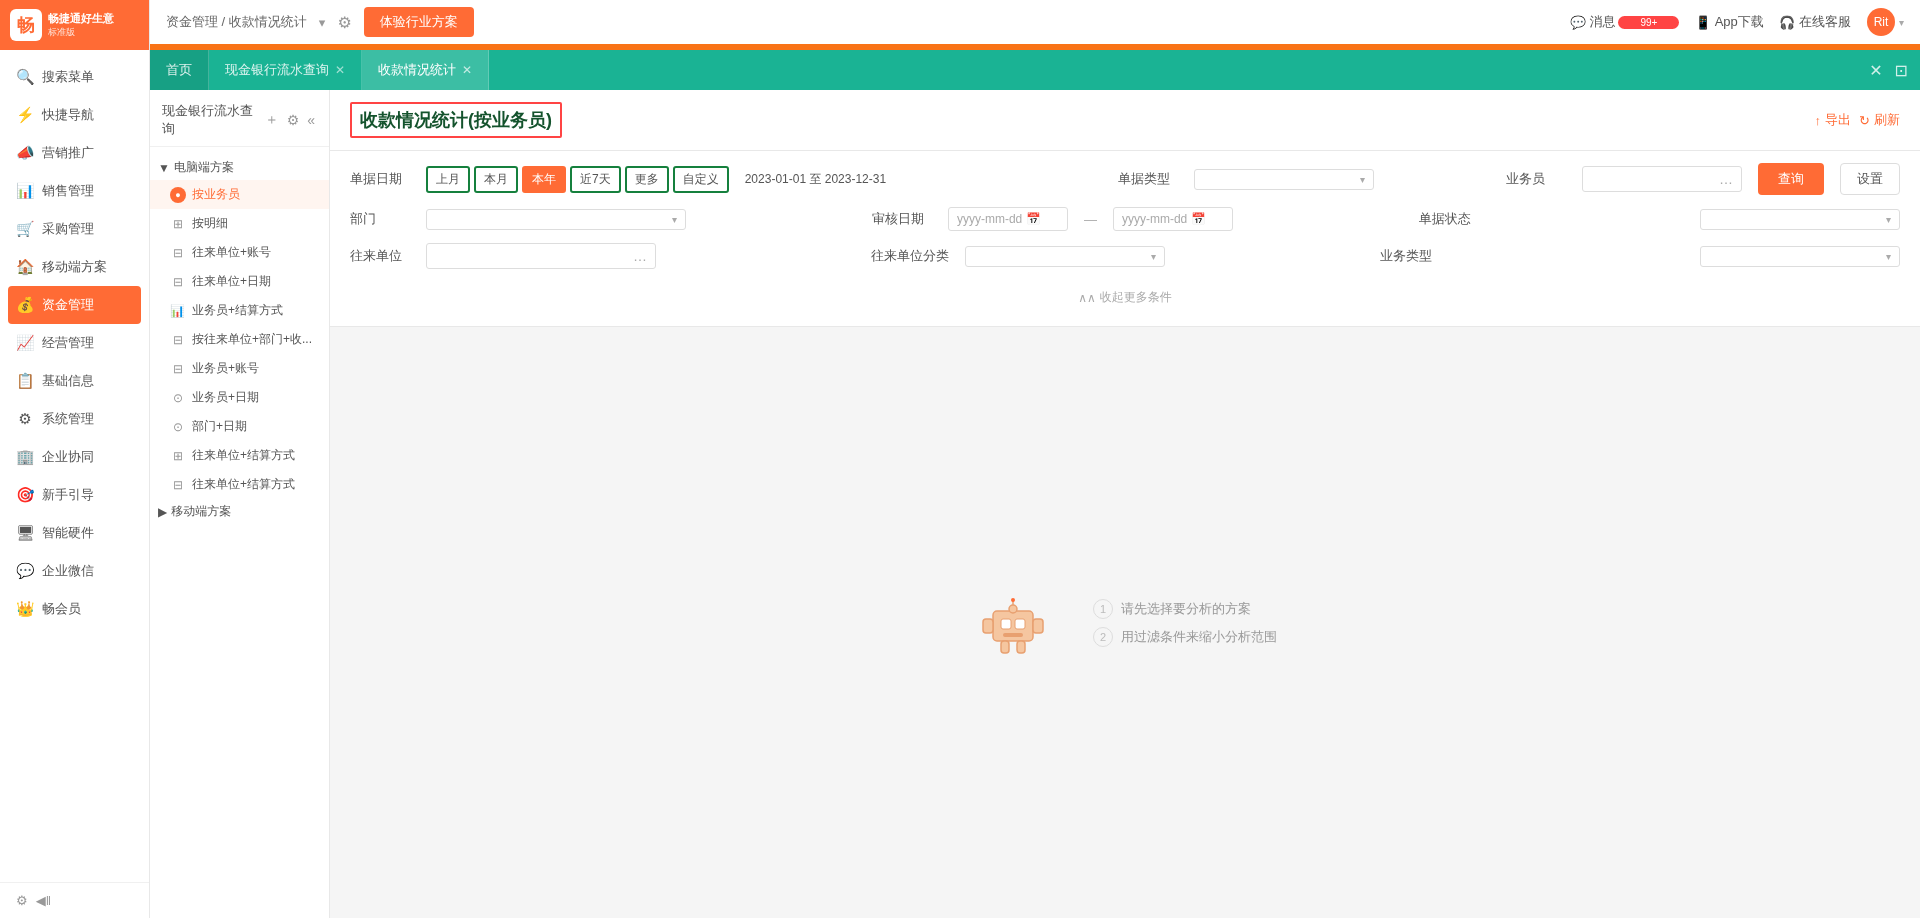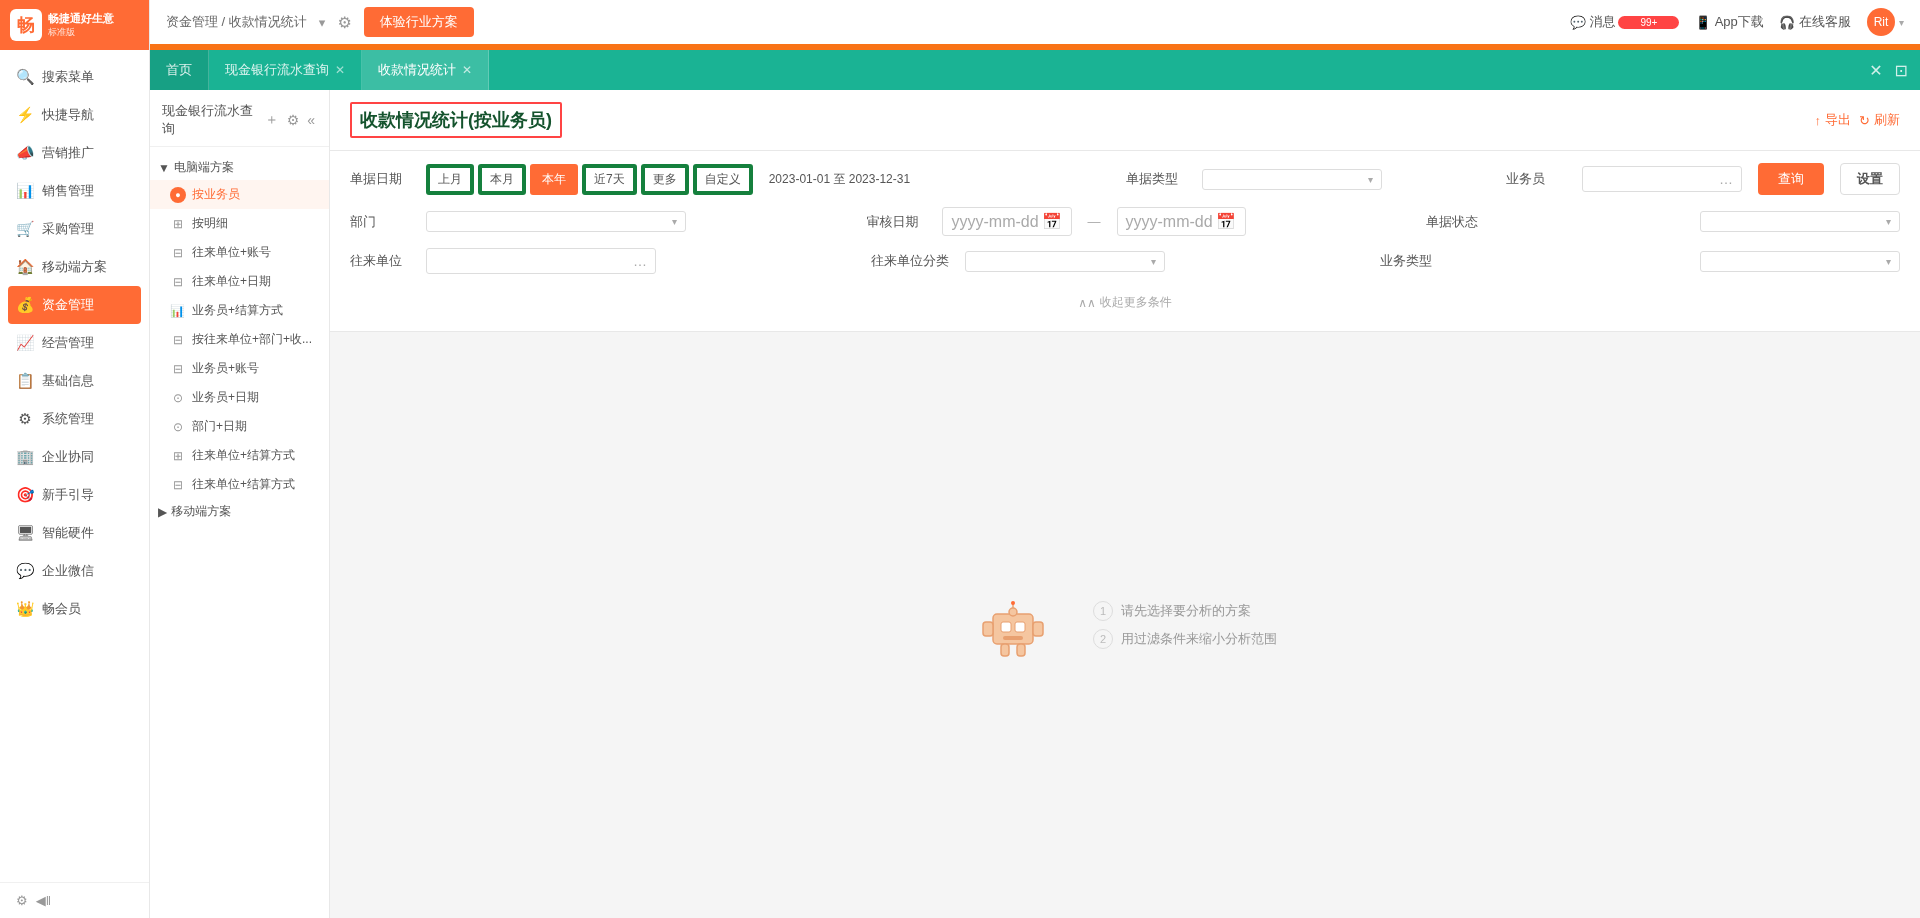--- a/index.html
+++ b/index.html
@@ -60,28 +60,28 @@
     .page-title { font-size: 18px; font-weight: bold; color: #14532d; border: 2px solid #ff4444; padding: 4px 8px; border-radius: 2px; }
     .page-header-right { margin-left: auto; display: flex; gap: 8px; align-items: center; }
     .export-btn { color: #ff6b35; cursor: pointer; display: flex; align-items: center; gap: 4px; font-size: 13px; }
     .refresh-btn { color: #ff6b35; cursor: pointer; display: flex; align-items: center; gap: 4px; font-size: 13px; }
 
     
     .filter-area { background: #fff; padding: 12px 20px; border-bottom: 1px solid #e8e8e8; }
     .filter-row { display: flex; align-items: center; gap: 16px; margin-bottom: 12px; flex-wrap: wrap; }
     .filter-label { color: #555; font-size: 13px; white-space: nowrap; min-width: 60px; }
     .date-options { display: flex; gap: 4px; align-items: center; }
-    .date-opt { padding: 3px 8px; border: 4px solid #15803d; border-radius: 3px; cursor: pointer; font-size: 12px; color: #555; }
+    .date-opt { padding: 3px 8px; border: 2px solid #15803d; border-radius: 3px; cursor: pointer; font-size: 12px; color: #555; }
     .date-opt.active { background: #ff6b35; color: #fff; border-color: #ff6b35; }
     .date-range { display: flex; align-items: center; gap: 4px; color: #555; font-size: 12px; }
     .filter-select { display: flex; align-items: center; gap: 4px; border: 1px solid #ddd; border-radius: 3px; padding: 4px 8px; cursor: pointer; color: #555; font-size: 12px; min-width: 200px; }
     .filter-select .arrow { color: #aaa; font-size: 10px; margin-left: auto; }
-    .date-picker { display: flex; align-items: center; border: 1px solid #ddd; border-radius: 3px; padding: 4px 8px; gap: 4px; font-size: 16px; color: #aaa; min-width: 120px; }
+    .date-picker { display: flex; align-items: center; border: 1px solid #ddd; border-radius: 3px; padding: 4px 8px; gap: 4px; font-size: 12px; color: #aaa; min-width: 120px; }
     .query-btn { background: #ff6b35; color: #fff; border: none; padding: 6px 20px; border-radius: 4px; cursor: pointer; font-size: 13px; }
-    .setting-btn { background: #fff; color: #555; border: 1px solid #ddd; padding: 6px 16px; border-radius: 4px; cursor: pointer; font-size: 13px; font-weight: bold; }
+    .setting-btn { background: #fff; color: #555; border: 1px solid #ddd; padding: 6px 16px; border-radius: 4px; cursor: pointer; font-size: 13px; }
     .collapse-btn { display: flex; align-items: center; justify-content: center; gap: 4px; color: #aaa; font-size: 12px; padding: 8px; cursor: pointer; }
 
     
     .content-area { flex: 1; display: flex; flex-direction: column; align-items: center; justify-content: center; background: #f5f5f5; position: relative; }
     .empty-steps { display: flex; flex-direction: column; gap: 8px; }
     .empty-step { display: flex; align-items: center; gap: 8px; color: #999; font-size: 13px; }
     .step-num { width: 20px; height: 20px; border-radius: 50%; border: 1px solid #ddd; display: flex; align-items: center; justify-content: center; font-size: 11px; color: #bbb; }
 
     
     ::-webkit-scrollbar { width: 4px; }

